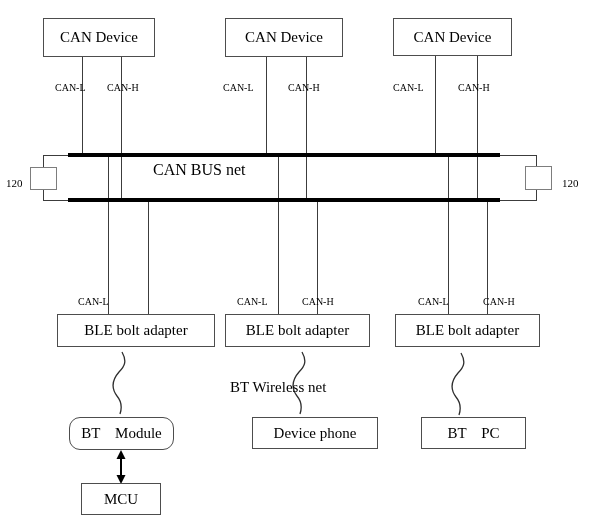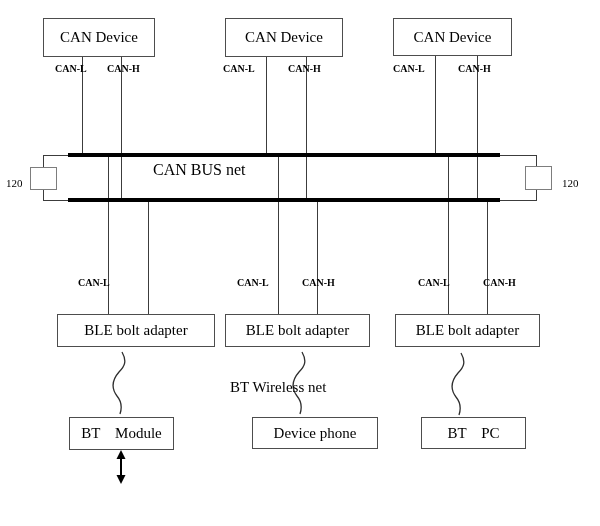--- a/index.html
+++ b/index.html
@@ -14,21 +14,21 @@
     display:flex; align-items:center; justify-content:center;
     font-size:15px; white-space:pre; z-index:3;
   }
   .res {
     position:absolute; box-sizing:border-box; background:#ffffff;
     border:1px solid #7d7d7d; z-index:3;
   }
   .bus { position:absolute; height:4px; background:#000000; z-index:2; }
   .hline { position:absolute; height:1px; background:#3c3c3c; z-index:1; }
   .vline { position:absolute; width:1px;  background:#3c3c3c; z-index:1; }
-  .wl { position:absolute; font-size:10px; font-weight:bold; letter-spacing:0px; z-index:4; }
+  .wl { position:absolute; font-size:10px; font-weight:normal; letter-spacing:0px; z-index:4;margin-top:19px; }
   .term { position:absolute; font-size:11px; z-index:4; }
   .buslabel { position:absolute; font-size:16px; z-index:4; }
   .netlabel { position:absolute; font-size:15px; z-index:4;text-align:center; }
   .squig { position:absolute; z-index:2; }
   .arrow { position:absolute; z-index:3; }
 </style>
 </head>
 <body>
 
 <div class="stage">
@@ -105,30 +105,33 @@
   </svg>
   <svg class="squig" style="left:292px; top:351px;" width="16" height="64" viewBox="0 0 16 64">
     <path d="M10,1 C15,10 13,15 7,21 C0,29 -1,37 5,45 C10,51 10,57 8,63" fill="none" stroke="#2e2e2e" stroke-width="1.3"></path>
   </svg>
   <svg class="squig" style="left:451px; top:352px;" width="16" height="64" viewBox="0 0 16 64">
     <path d="M10,1 C15,10 13,15 7,21 C0,29 -1,37 5,45 C10,51 10,57 8,63" fill="none" stroke="#2e2e2e" stroke-width="1.3"></path>
   </svg>
 
   <span class="netlabel" style="left:230px; top:379px;">BT Wireless net</span>
 
-  <div class="box" style="left:69px;  top:417px; width:105px; height:33px;">
+  <div class="box" style="left:69px;  top:417px; width:105px; height:33px;border-radius:11px;">
     <span>BT    Module</span>
   </div>
   <div class="box" style="left:252px; top:417px; width:126px; height:32px;">
     <span>Device phone</span>
   </div>
   <div class="box" style="left:421px; top:417px; width:105px; height:32px;">
     <span>BT    PC</span>
   </div>
 
   <svg class="arrow" style="left:113px; top:450px;" width="16" height="34" viewBox="0 0 16 34">
     <line x1="8" y1="7" x2="8" y2="27" stroke="#000" stroke-width="2"></line>
     <polygon points="8,0 3.5,9 12.5,9" fill="#000"></polygon>
     <polygon points="8,34 3.5,25 12.5,25" fill="#000"></polygon>
   </svg>
 
+  <div class="box" style="left:81px; top:483px; width:80px; height:32px;">
+    <span>MCU</span>
+  </div>
 
 </div>
 
 </body></html>

